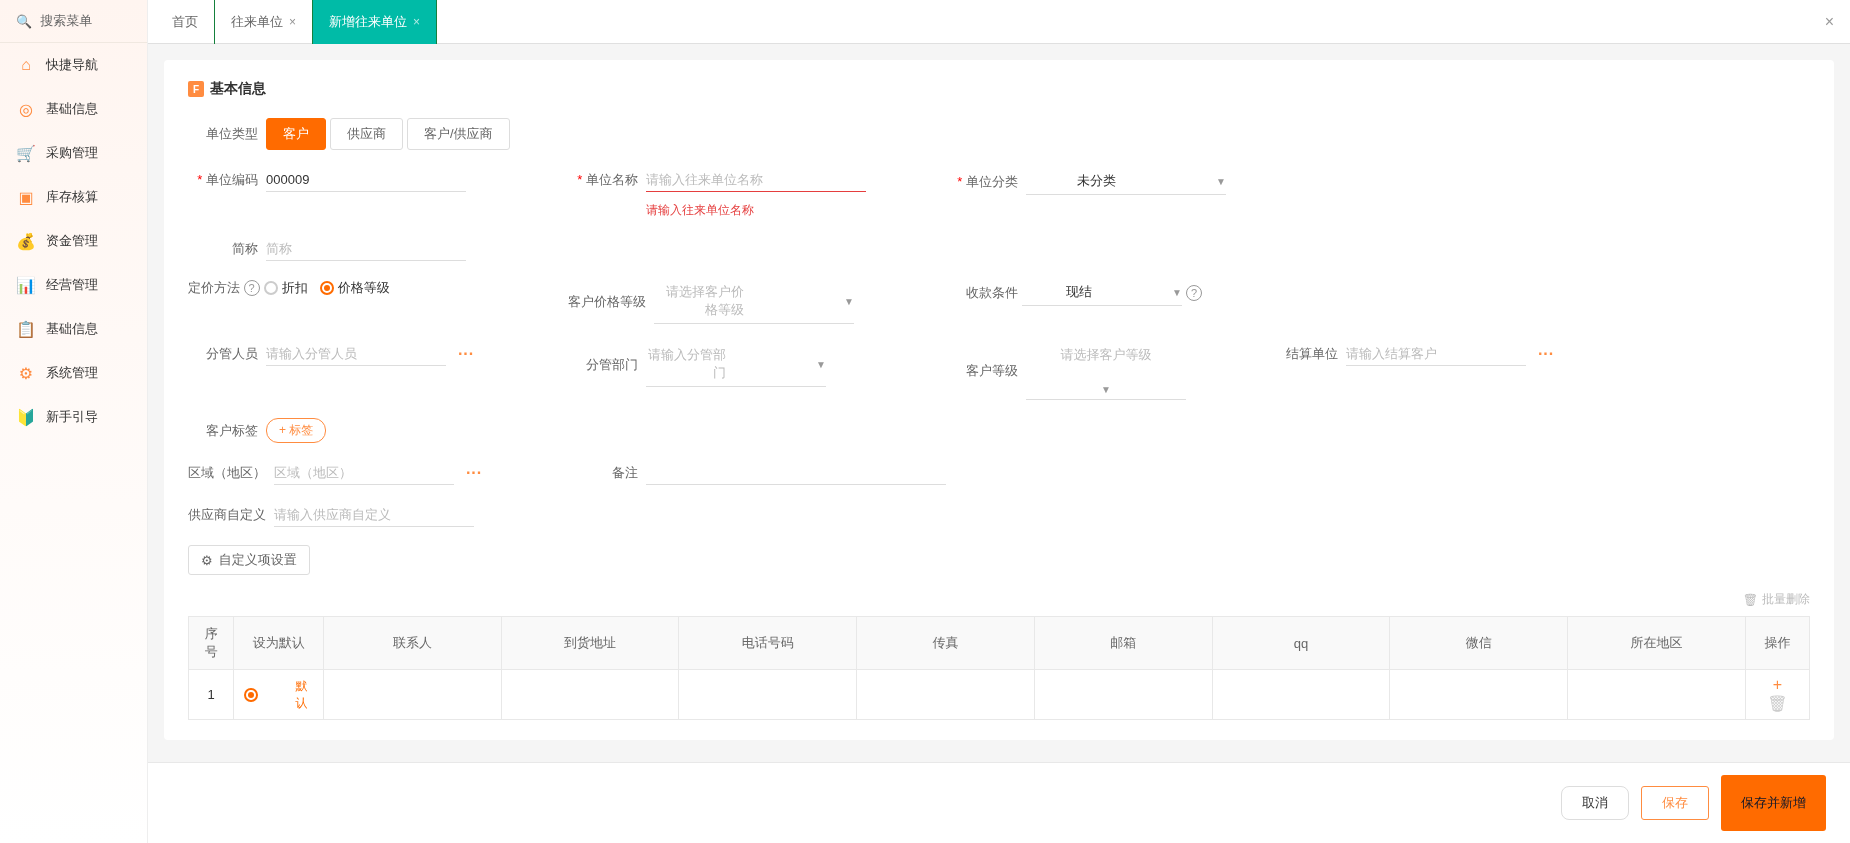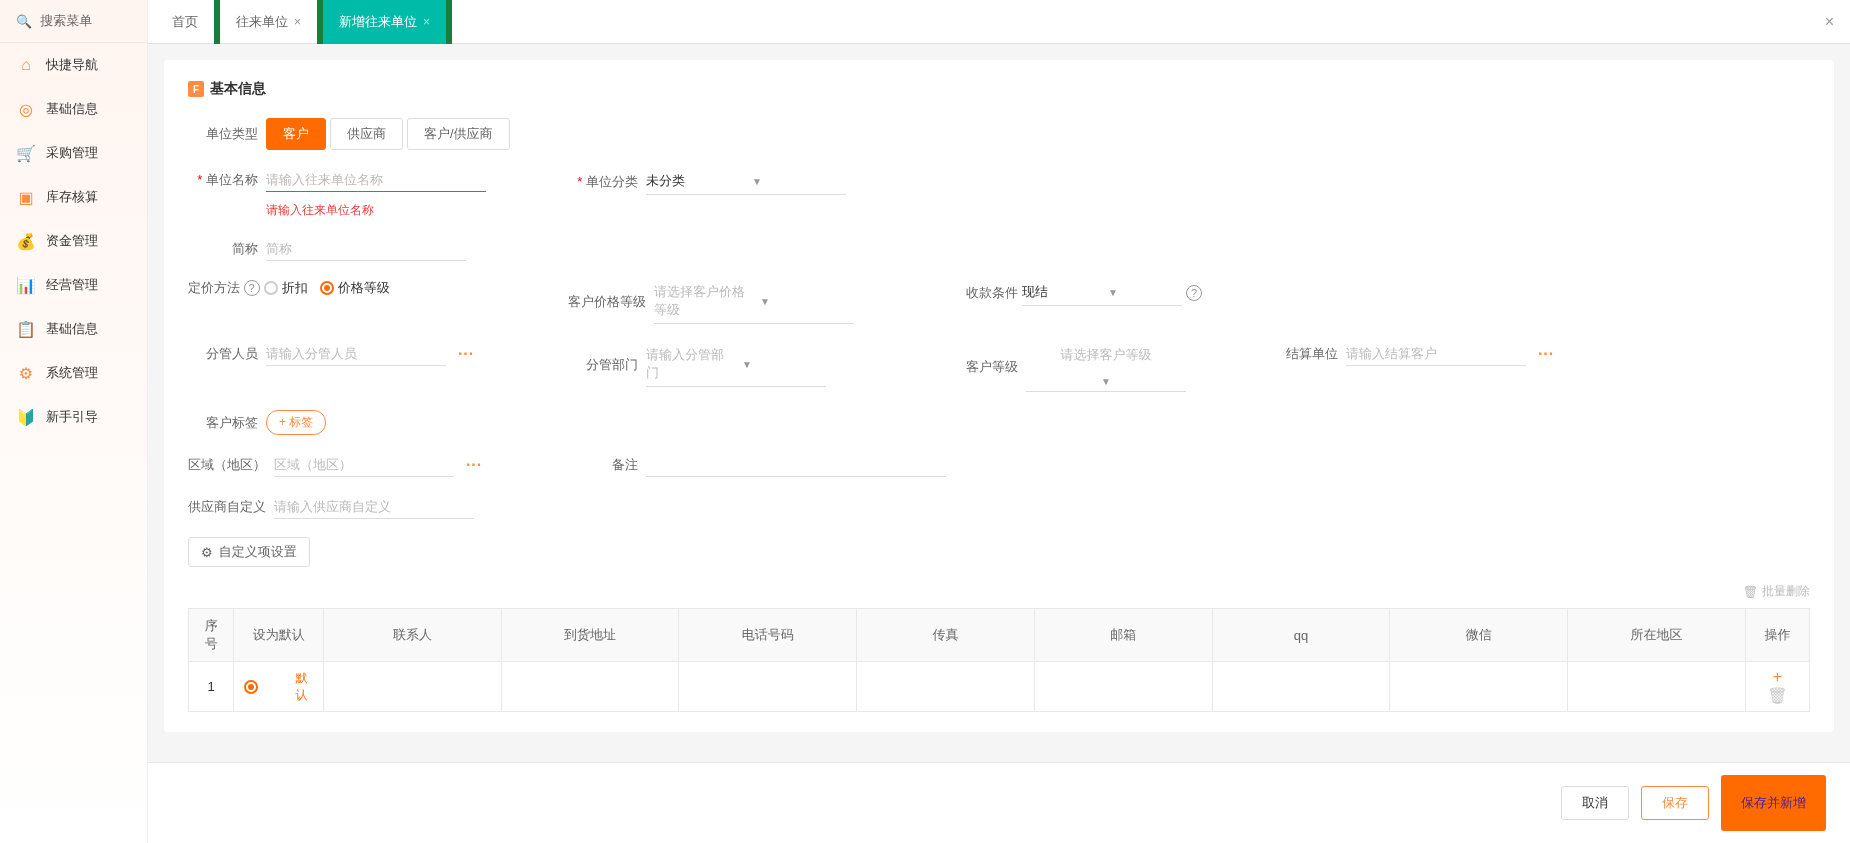--- a/index.html
+++ b/index.html
@@ -60,21 +60,21 @@
       padding: 0 8px;
     }
     .tab {
       display: flex;
       align-items: center;
       padding: 0 16px;
       height: 44px;
       cursor: pointer;
       font-size: 13px;
       color: #666;
-      border-right: 6px solid #15803d;
+      border-right: 1px solid #15803d;
       gap: 6px;
       white-space: nowrap;
     }
     .tab.active {
       background: #00bba7;
       color: #fff;
     }
     .tab .close-btn {
       font-size: 12px;
       color: currentColor;
@@ -196,21 +196,22 @@
     
     .form-select {
       display: flex;
       align-items: center;
       flex: 1;
       border-bottom: 1px solid #ddd;
       padding: 4px 0;
       cursor: pointer;
       color: #bbb;
       font-size: 13px;
-      gap: 12px;
+      gap: 20px;
+      text-align: right;
     }
     .form-select span { flex: 1; }
     .form-select .arrow { color: #999; font-size: 10px; }
     .form-select.has-value { color: #333; }
 
     
     .radio-group {
       display: flex;
       align-items: center;
       gap: 12px;
@@ -344,21 +345,21 @@
       border-top: 1px solid #e8e8e8;
       padding: 12px 24px;
       display: flex;
       justify-content: flex-end;
       gap: 12px;
       align-items: center;
     }
     .btn-cancel {
       padding: 7px 20px;
       border: 1px solid #ddd;
-      border-radius: 3px;
+      border-radius: 8px;
       background: #fff;
       cursor: pointer;
       font-size: 13px;
       color: #333;
     }
     .btn-save {
       padding: 7px 20px;
       border: 1px solid #ff8c40;
       border-radius: 3px;
       background: #fff;
@@ -366,21 +367,21 @@
       font-size: 13px;
       color: #ff8c40;
     }
     .btn-save-new {
       padding: 19px 20px;
       border: none;
       border-radius: 3px;
       background: #ff6b00;
       cursor: pointer;
       font-size: 13px;
-      color: #4c1d95;
+      color: #0f172a;
     }
 
     
     .table-action-btn {
       background: none;
       border: none;
       cursor: pointer;
       color: #ff8c40;
       font-size: 16px;
       padding: 0 3px;
@@ -464,20 +465,24 @@
           <span class="form-label">单位类型</span>
           <div class="type-buttons">
             <button class="type-btn active">客户</button>
             <button class="type-btn">供应商</button>
             <button class="type-btn">客户/供应商</button>
           </div>
         </div>
       </div>
 
       <div class="form-row">
+        <div class="form-field" style="max-width: 380px;">
+          <span class="form-label required">单位编码</span>
+          <input class="form-input" type="text" value="000009" style="max-width: 200px;">
+        </div>
         <div class="form-field" style="max-width: 380px; flex-direction: column; align-items: flex-start;">
           <div style="display:flex; align-items:center; gap:8px; width:100%;">
             <span class="form-label required">单位名称</span>
             <input class="form-input error" type="text" style="max-width: 220px;" placeholder="请输入往来单位名称">
           </div>
           <div class="error-text">请输入往来单位名称</div>
         </div>
         <div class="form-field" style="max-width: 380px;">
           <span class="form-label required">单位分类</span>
           <div class="form-select has-value" style="max-width:200px;">

